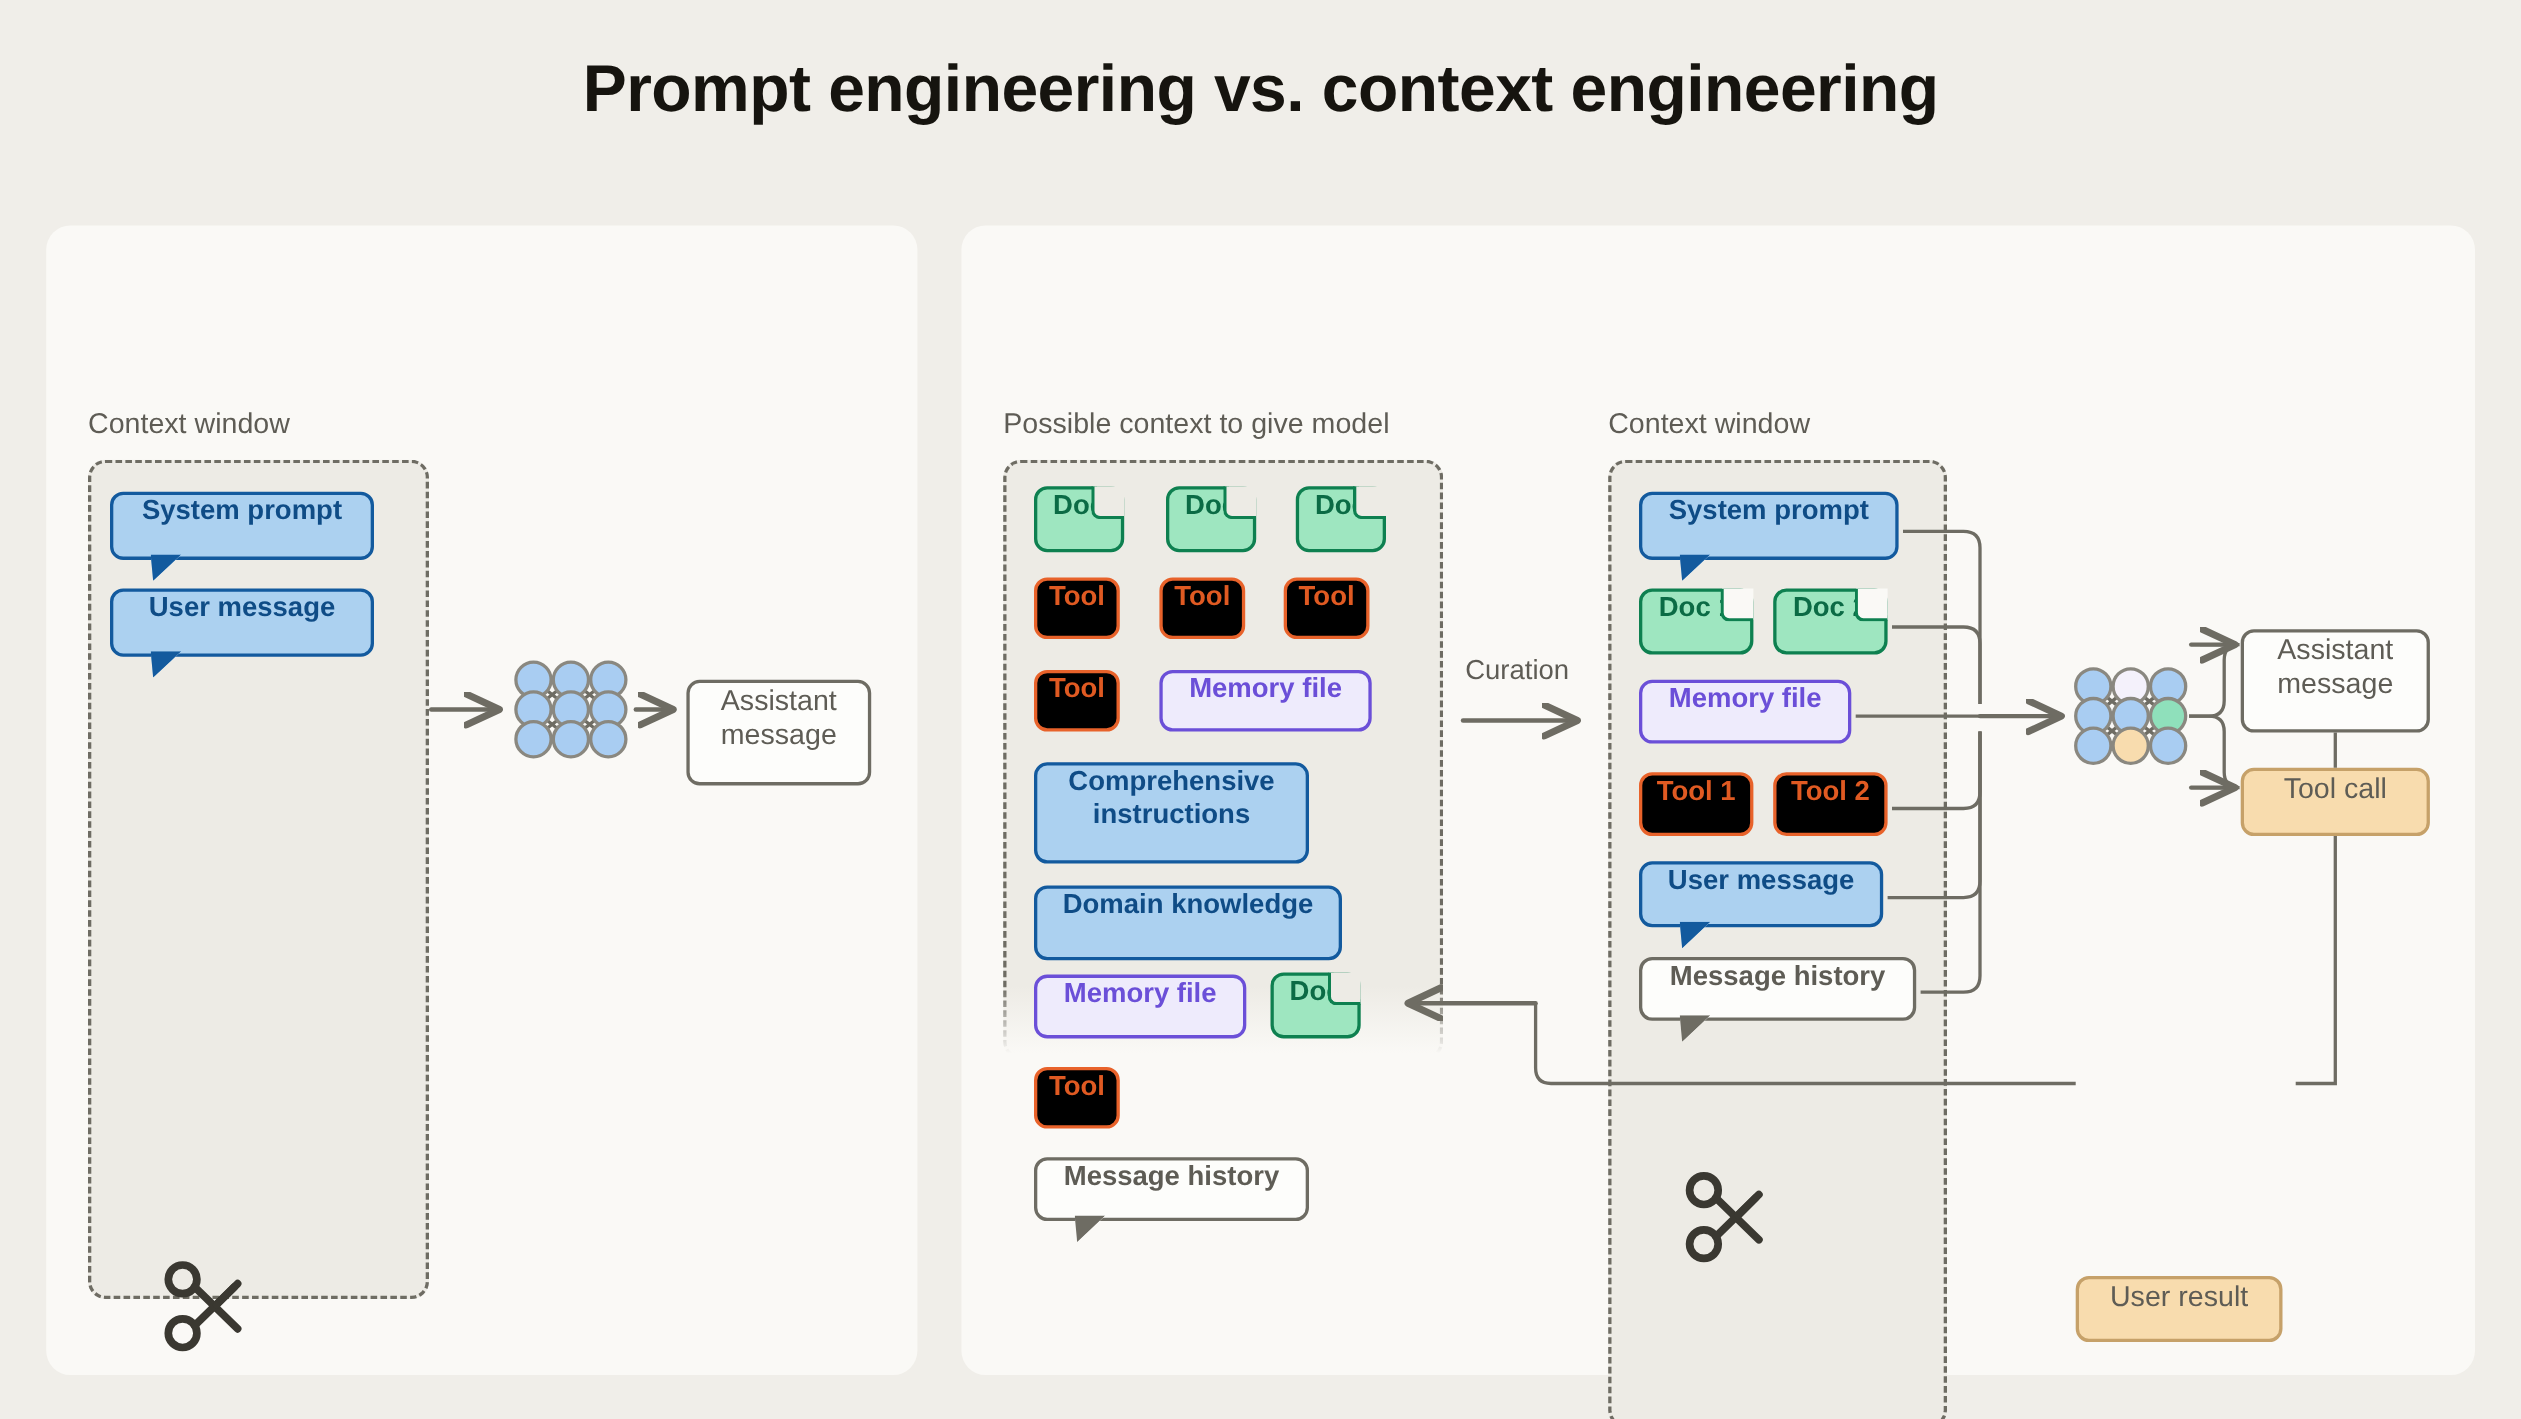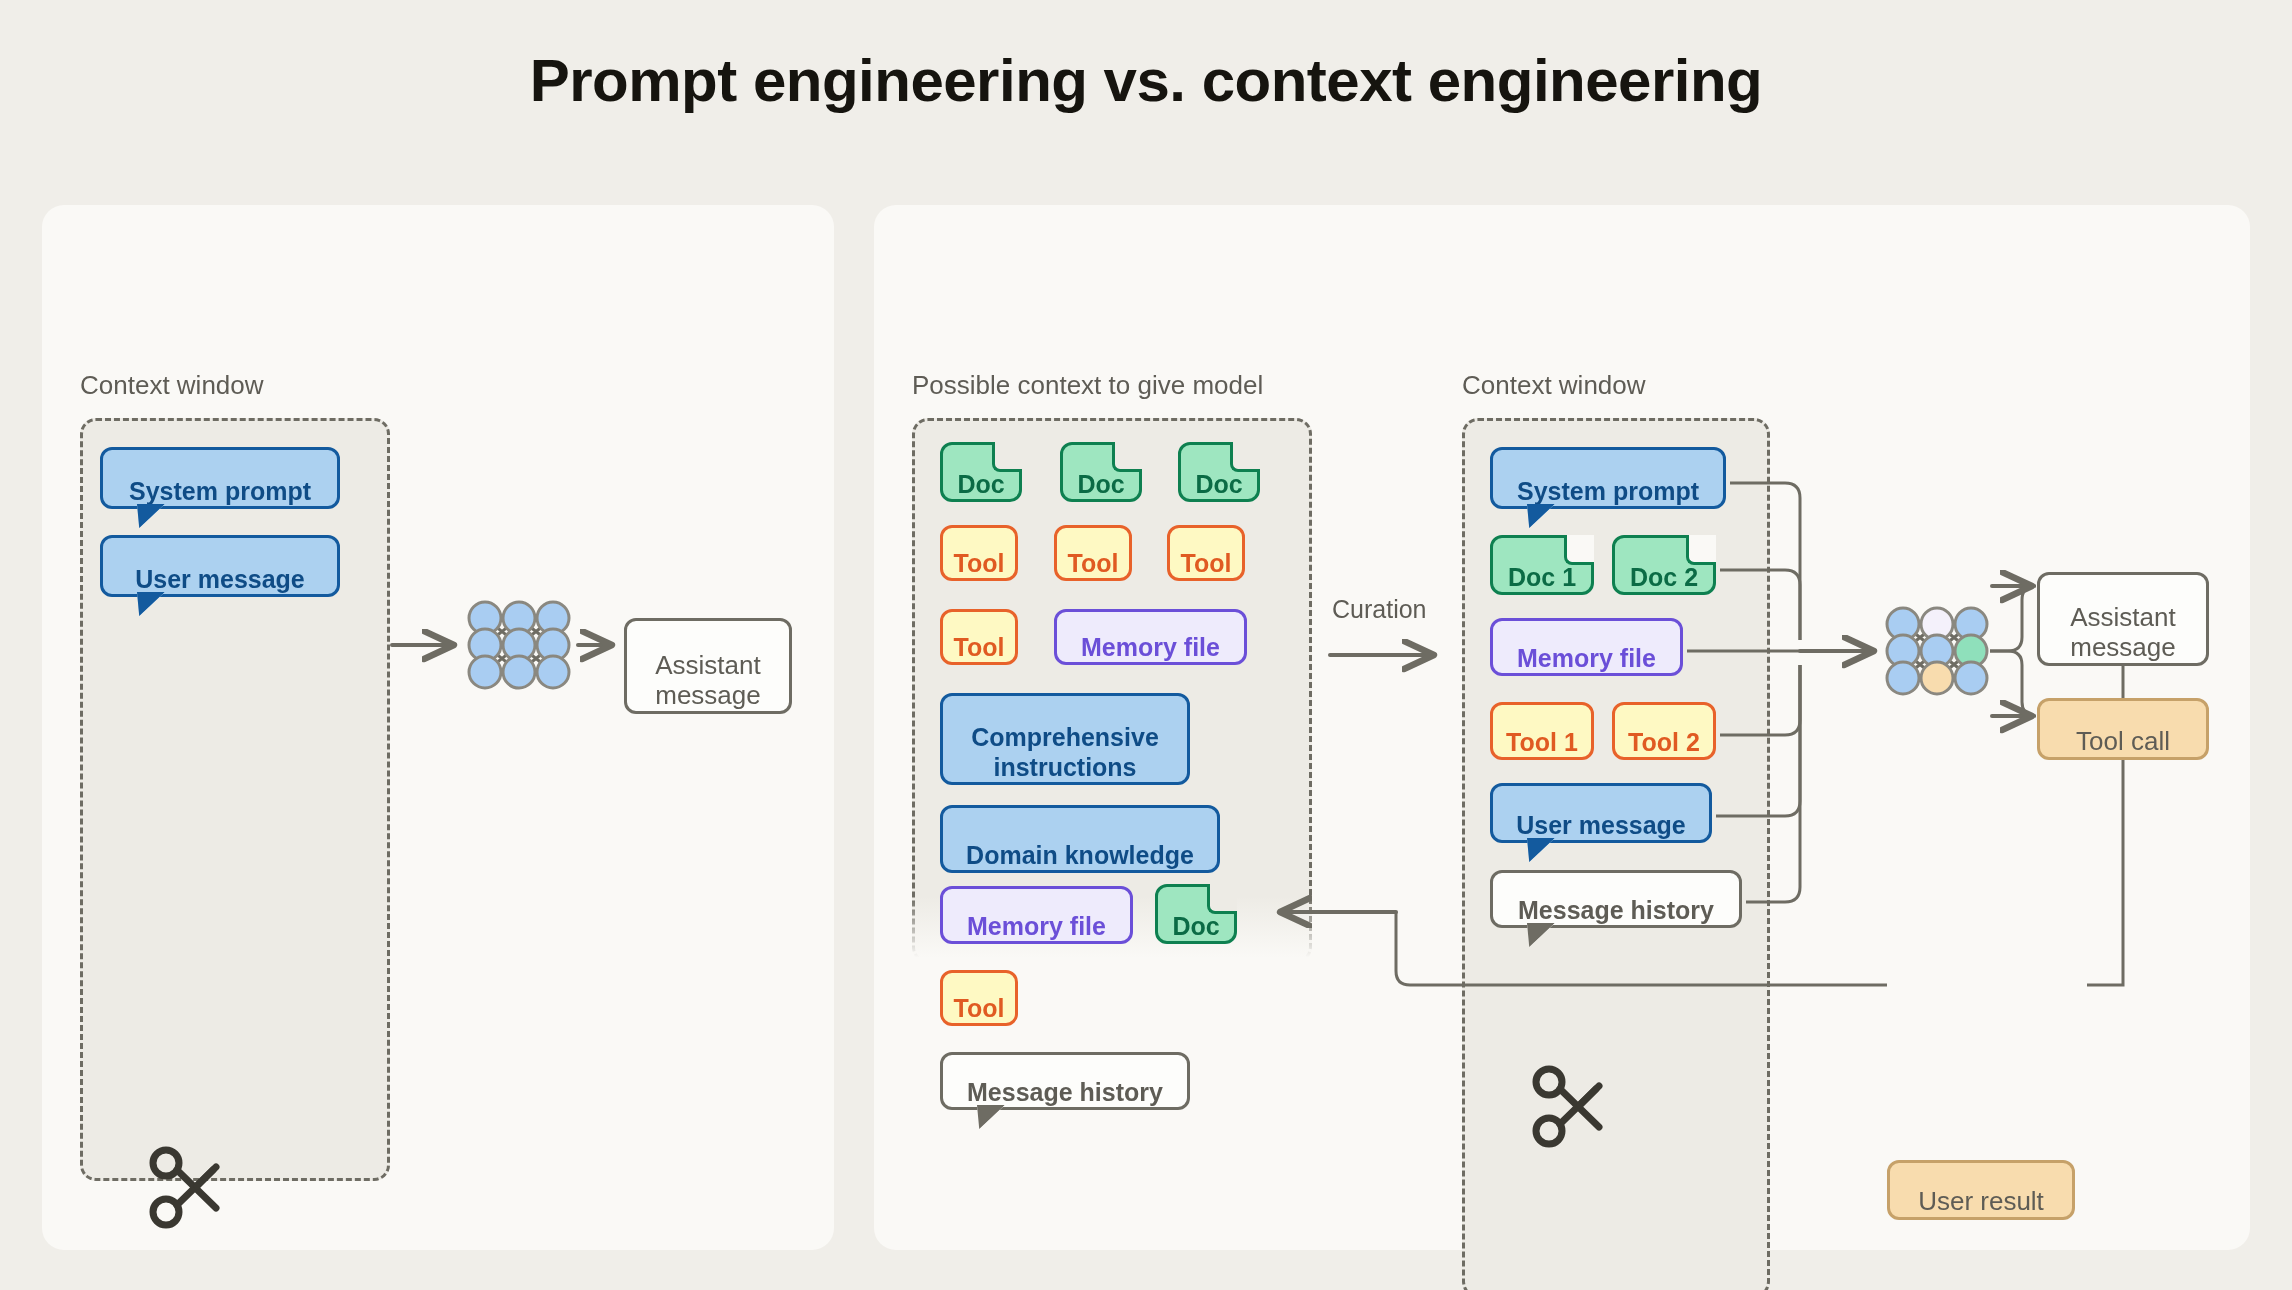--- a/index.html
+++ b/index.html
@@ -46,21 +46,21 @@
   }
   .dashbox.fade::after{
     content:""; position:absolute; left:-6px; right:-6px; bottom:-6px; height:70px;
     background:linear-gradient(to bottom, rgba(250,249,246,0) 0%, #FAF9F6 88%);
     pointer-events:none;
   }
 
   
   .chip {
     position:absolute;
-    display:flex; align-items:flex-end; justify-content:center;
+    display:flex; align-items:flex-start; justify-content:center;
     text-align:center;
     border-radius:12px;
     border:3px solid #888;
     font-weight:bold;
     line-height:1.18;
     white-space:pre-line;
   }
 
   
   .bubble { background:#ACD1F0; border-color:#135A9E; color:#0F4C86; }
@@ -81,21 +81,21 @@
   .doc .fold{
     position:absolute; right:-3px; top:-3px; width:30px; height:30px;
     background:#FAF9F6;
     border-left:3px solid #0E8050;
     border-bottom:3px solid #0E8050;
     border-bottom-left-radius:8px;
   }
   .doc.in-dash .fold{ background:#EDEBE5; }
 
   
-  .tool { background:#fef9c3; border-color:#E8622A; color:#E05A22; }
+  .tool { background:#000000; border-color:#E8622A; color:#E05A22; }
   
   .toolcall { background:#F8DCAE; border-color:#C6A169; color:#5E5C55; }
 
   
   .mem { background:#EEEBFC; border-color:#6B4FD8; color:#6B4FD8; }
 
   
   .instr { background:#ACD1F0; border-color:#135A9E; color:#0F4C86; }
 
   

